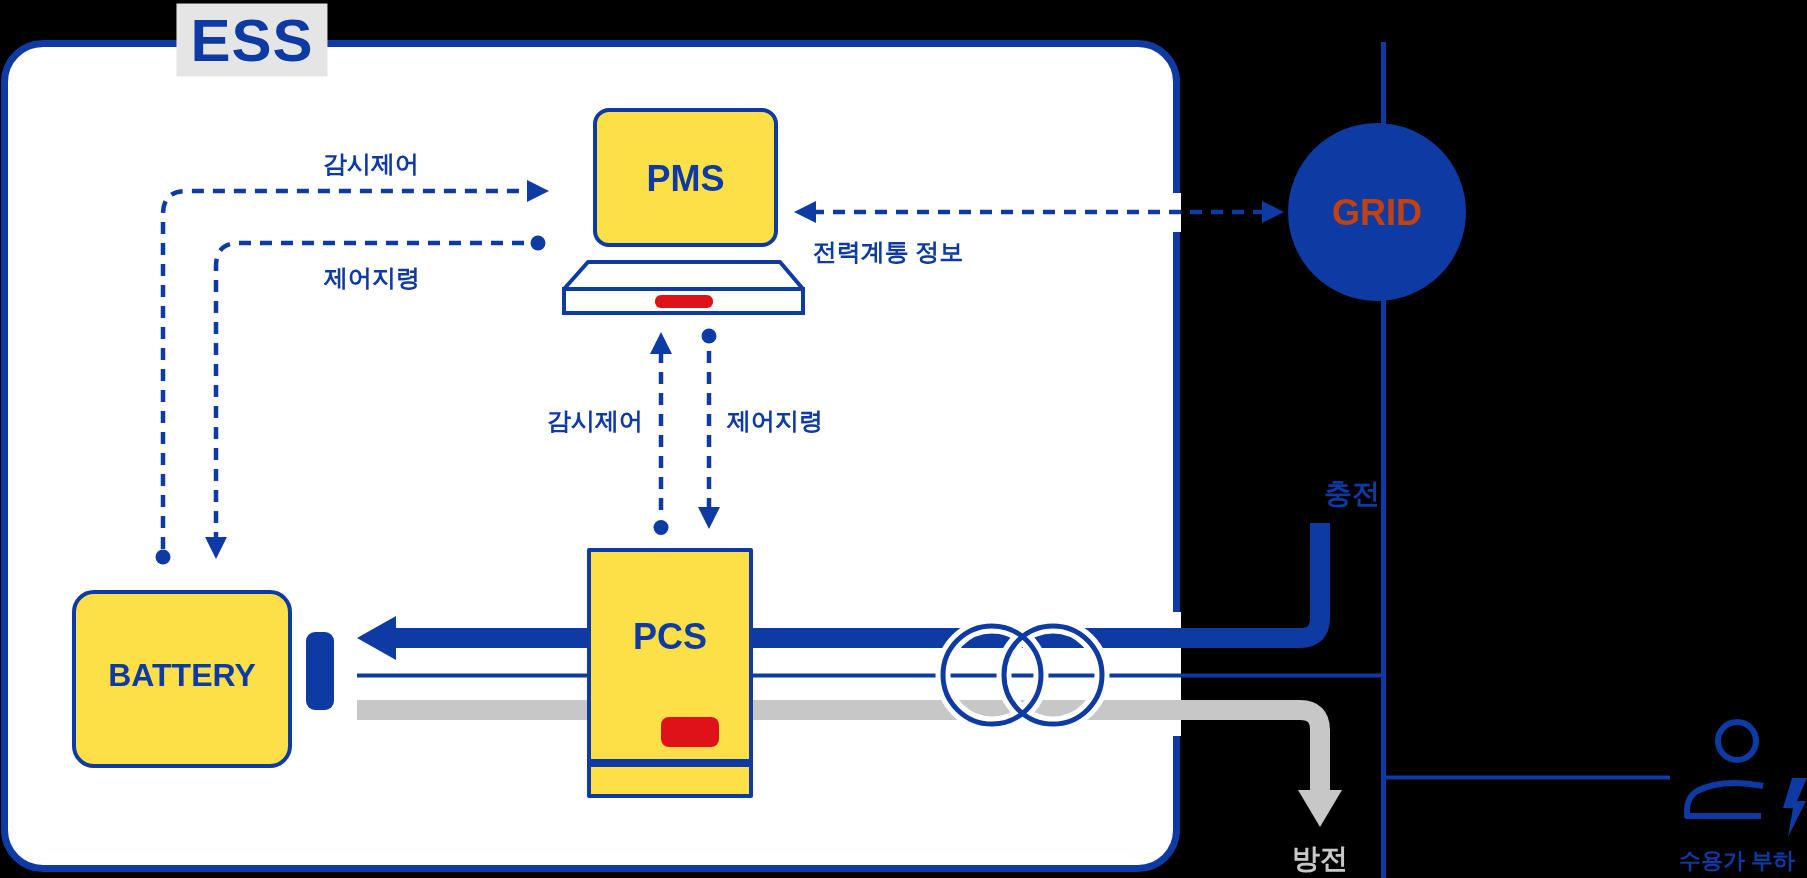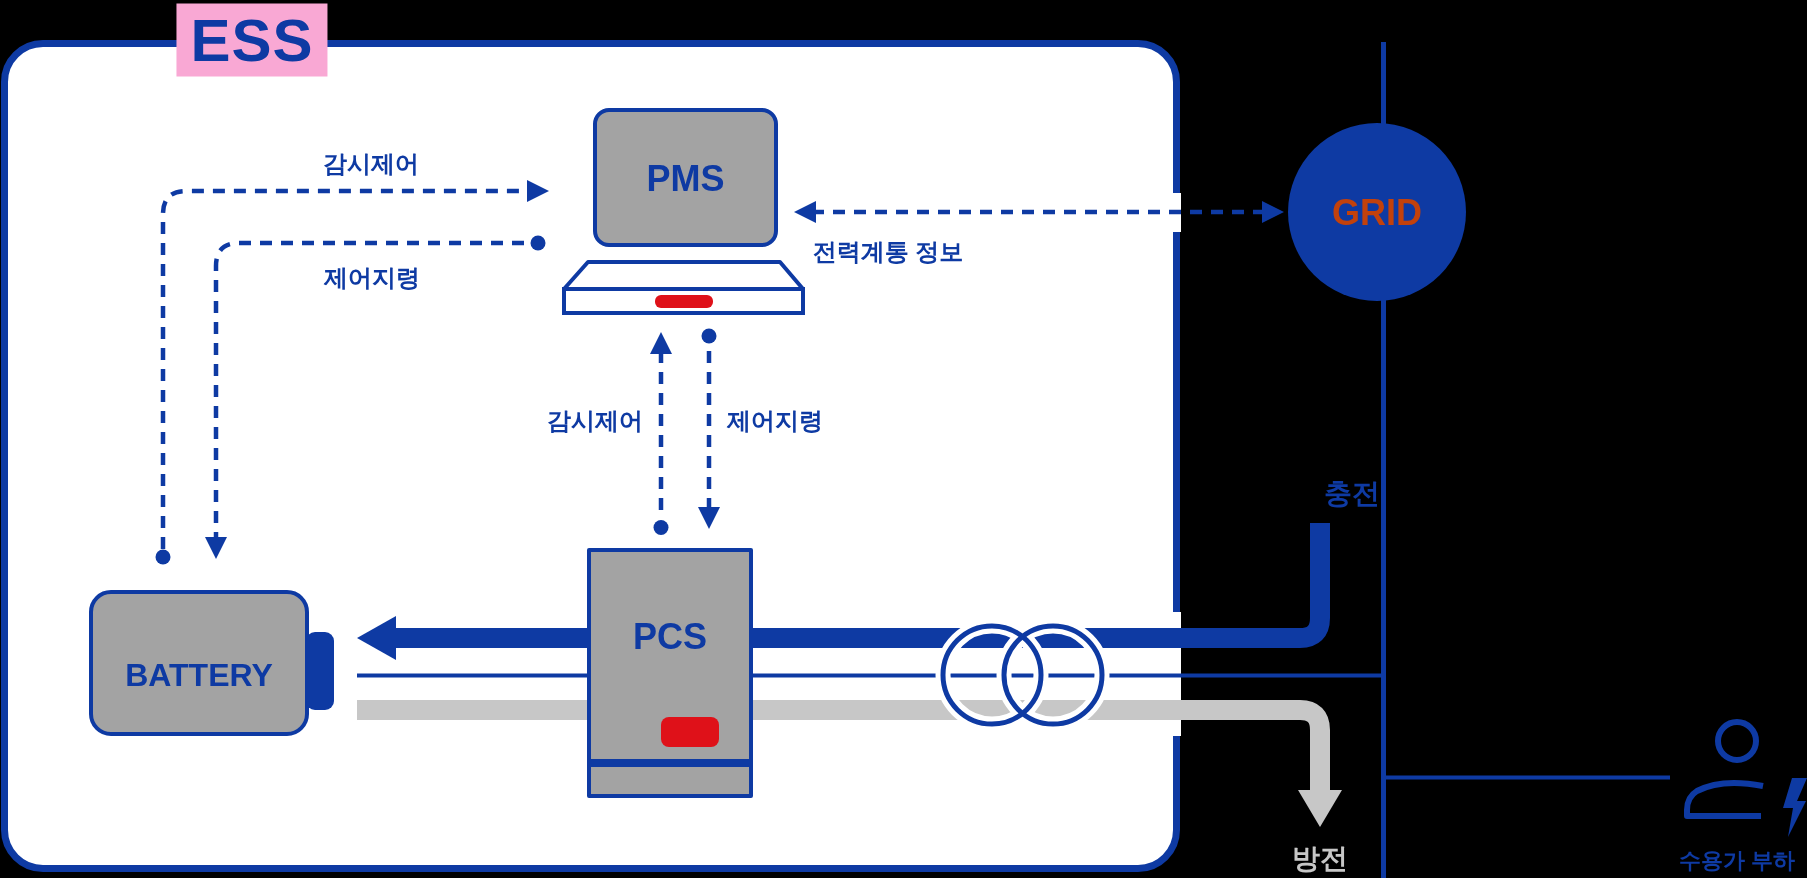--- a/index.html
+++ b/index.html
@@ -21,30 +21,30 @@
   }
   .border-eraser{background:#fff;z-index:1;}
   svg.overlay{left:0;top:0;z-index:2;}
   
   .lbl{
     position:absolute;transform:translate(-50%,-50%);
     font-weight:bold;color:var(--blue);white-space:nowrap;z-index:3;
   }
   .k28{font-size:24px;}
   .ess-title{
-    font-size:60px;letter-spacing:1px;background:#f9a8d4;padding:2px 14px;
+    font-size:60px;letter-spacing:1px;background:#e5e5e5;padding:2px 14px;
     z-index:3;
   }
   .node{
-    position:absolute;background:#a3a3a3;border:4px solid var(--blue);
+    position:absolute;background:#fde047;border:4px solid var(--blue);
     box-sizing:border-box;z-index:3;
   }
   .pms-box{left:593px;top:108px;width:185px;height:139px;border-radius:16px;}
   .pcs-box{left:587px;top:548px;width:166px;height:250px;border-radius:2px;}
-  .battery-box{left:89px;top:590px;width:220px;height:146px;border-radius:22px;}
+  .battery-box{left:72px;top:590px;width:220px;height:178px;border-radius:22px;}
   .node-label{
     position:absolute;left:50%;transform:translate(-50%,-50%);
     font-weight:bold;color:var(--blue);white-space:nowrap;
   }
   .pms-label{top:51%;font-size:36px;}
   .pcs-label{top:85px;font-size:36px;}
   .battery-label{top:81px;font-size:32px;}
   .pcs-slot{
     position:absolute;left:70px;top:165px;width:58px;height:30px;
     border-radius:8px;background:var(--red);

